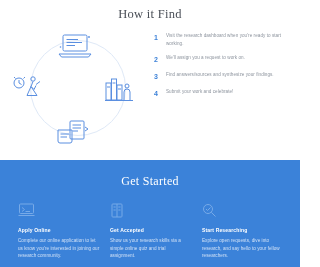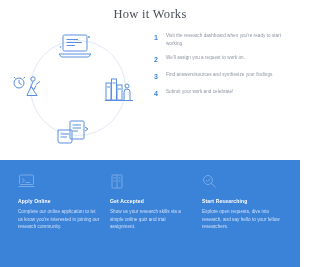--- a/index.html
+++ b/index.html
@@ -87,21 +87,21 @@
     line-height:7.5px;
     letter-spacing:.05px;
   }
 </style>
 </head>
 <body>
 
 <div class="page">
 
   <section class="hiw">
-    <div class="hiw-title">How it Works</div>
+    <div class="hiw-title">How it Find</div>
 
     <div class="hiw-body">
 
       <div class="circle-wrap">
         <div class="ring"></div>
 
         <div class="ico ico-laptop">
           <svg width="34" height="26" viewBox="0 0 34 26" fill="none" stroke="currentColor" stroke-width="1">
             <rect x="5" y="2" width="24" height="16" rx="1.5"></rect>
             <line x1="8.5" y1="6.5" x2="20" y2="6.5"></line>
@@ -175,20 +175,21 @@
         <div class="step">
           <div class="step-num">4</div>
           <div class="step-text">Submit your work and celebrate!</div>
         </div>
 
       </div>
     </div>
   </section>
 
   <section class="gs">
+    <div class="gs-title">Get Started</div>
 
     <div class="cols">
 
       <div class="col">
         <div class="col-icon">
           <svg width="17" height="14" viewBox="0 0 17 14" fill="none" stroke="currentColor" stroke-width="1">
             <rect x="1.5" y="1" width="14" height="9.5" rx="1"></rect>
             <path d="M4 4.5 l2.5 2 l-2.5 2"></path>
             <line x1="7.5" y1="8.5" x2="12" y2="8.5"></line>
             <line x1="0.5" y1="12.5" x2="16.5" y2="12.5"></line>

